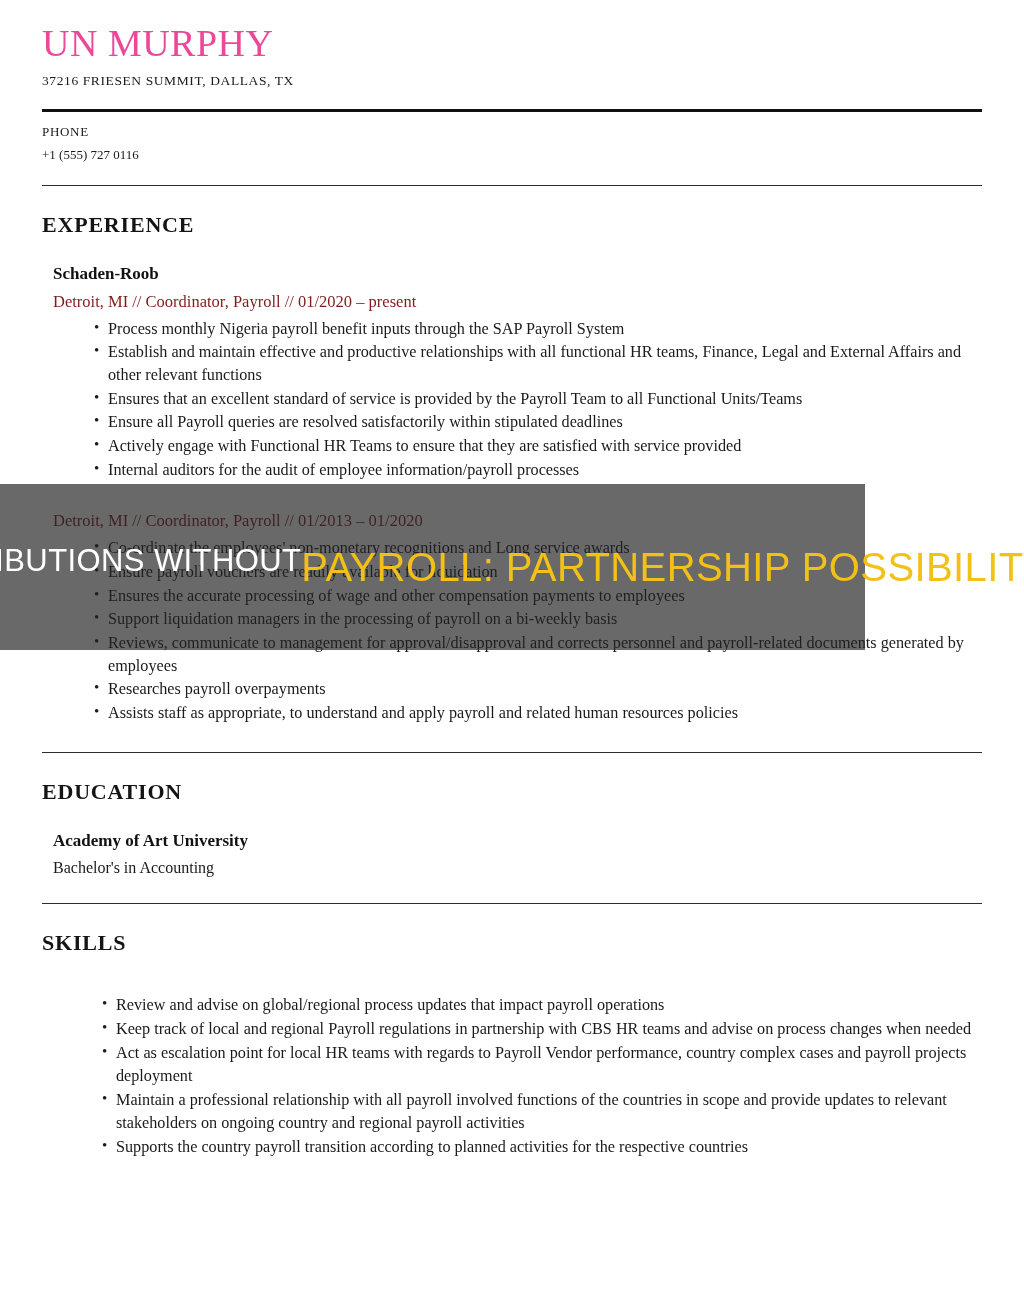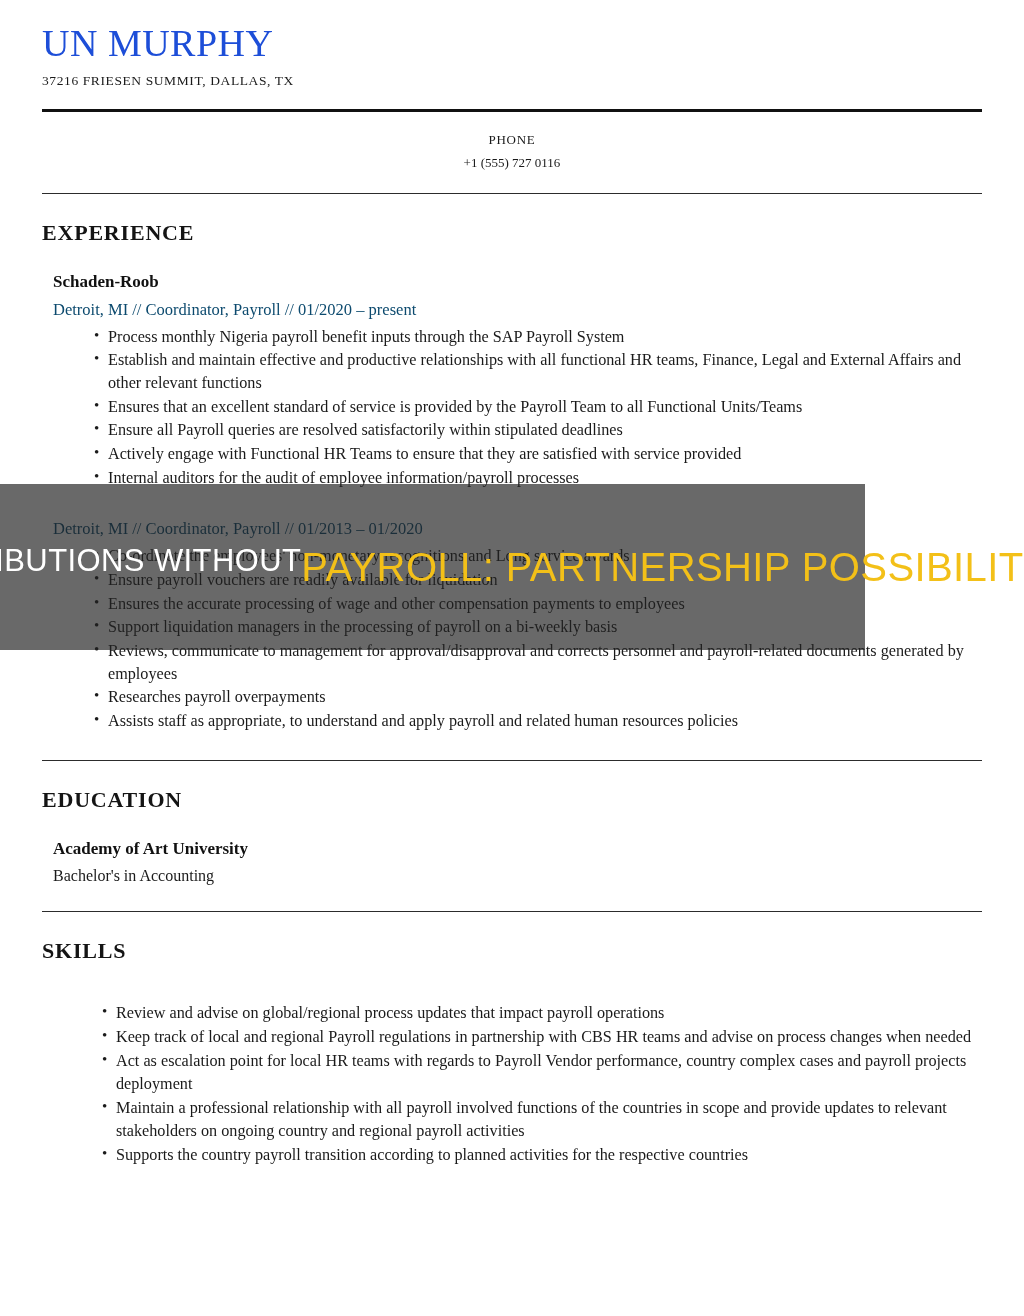--- a/index.html
+++ b/index.html
@@ -25,21 +25,21 @@
   }
 
   
   .resume-name {
     font-size: 38px;
     letter-spacing: 0.5px;
     font-weight: 400;
     margin: 0;
     padding-top: 20px;
     line-height: 1.25;
-    color: #1d4ed8;
+    color: #ec4899;
   }
   .resume-address {
     font-size: 13.5px;
     letter-spacing: 0.6px;
     margin-top: 5px;
     color: #1a1a1a;
   }
 
   .rule-thick {
     border: 0;
@@ -47,23 +47,22 @@
     margin: 20px 0 0 0;
   }
   .rule-thin {
     border: 0;
     border-top: 1.4px solid #2c2c2c;
     margin: 0;
   }
 
   
   .contact-block {
-    padding-top: 20px;
+    padding-top: 12px;
     padding-bottom: 22px;
-    text-align: center;
   }
   .contact-label {
     font-size: 13px;
     letter-spacing: 0.7px;
     margin-bottom: 7px;
   }
   .contact-value {
     font-size: 13px;
   }
 
@@ -87,21 +86,21 @@
     font-size: 17px;
     font-weight: bold;
     margin-left: 11px;
     margin-bottom: 8px;
     color: #111111;
   }
   .entry-meta {
     font-size: 16.5px;
     margin-left: 11px;
     margin-bottom: 6px;
-    color: #0c4a6e;
+    color: #7f1d1d;
   }
   .entry-sub {
     font-size: 16px;
     margin-left: 11px;
     color: #1a1a1a;
   }
 
   ul.bullets {
     margin: 0;
     padding-left: 52px;

